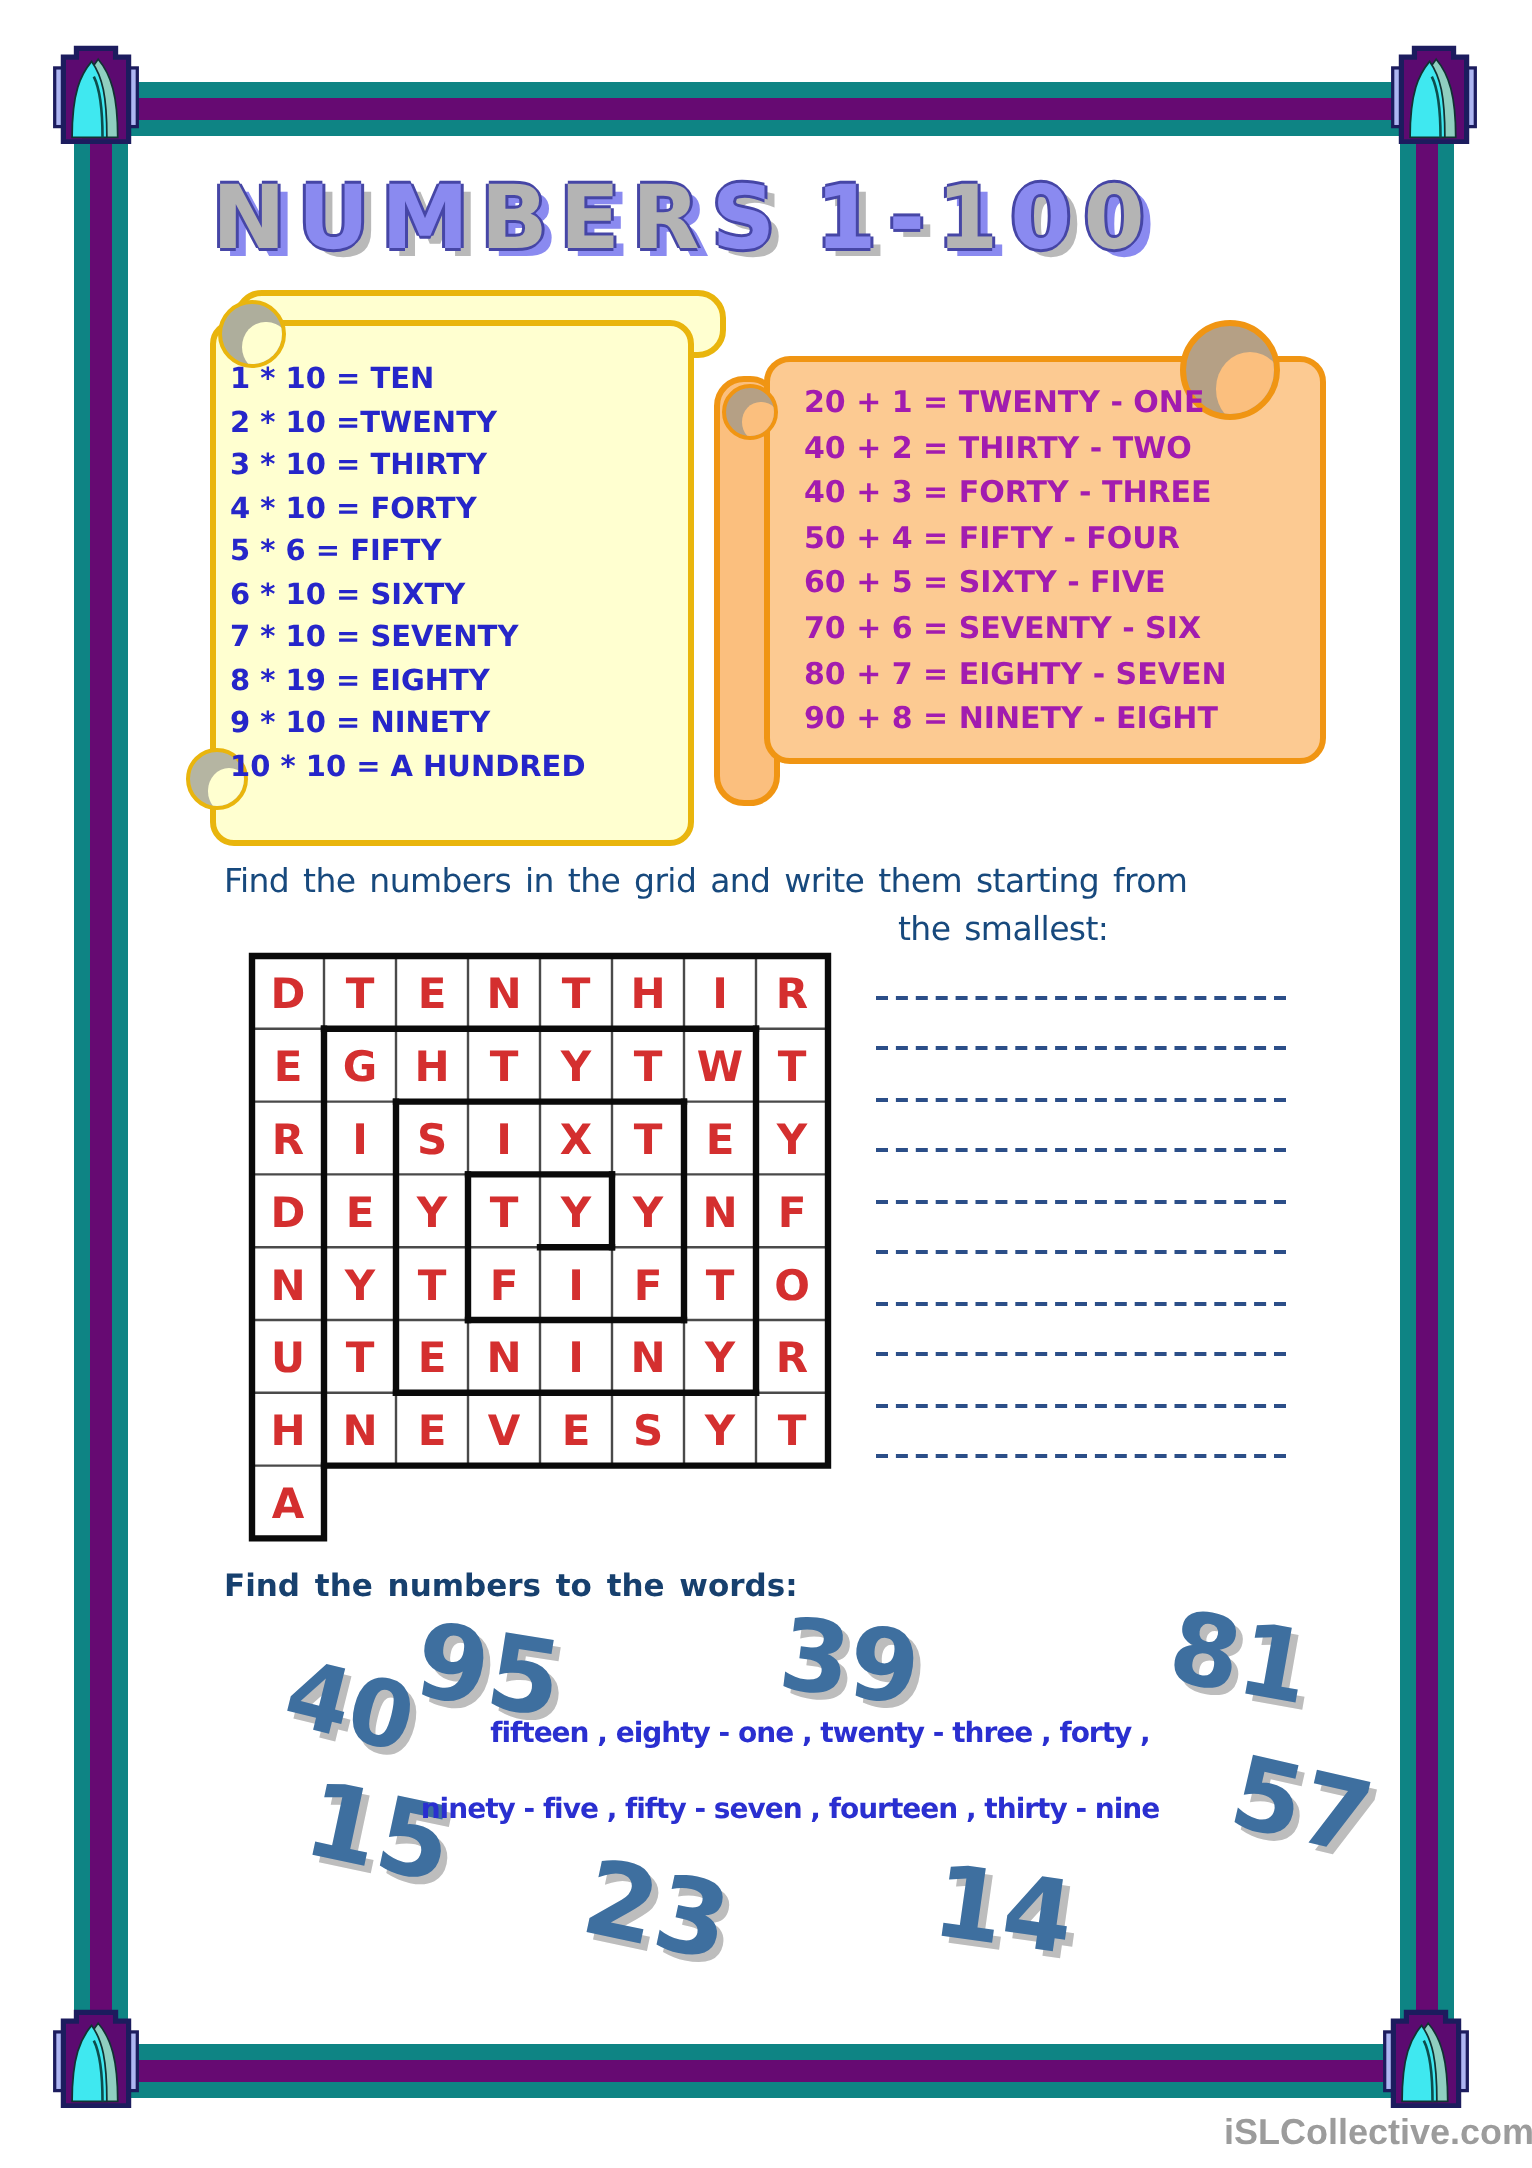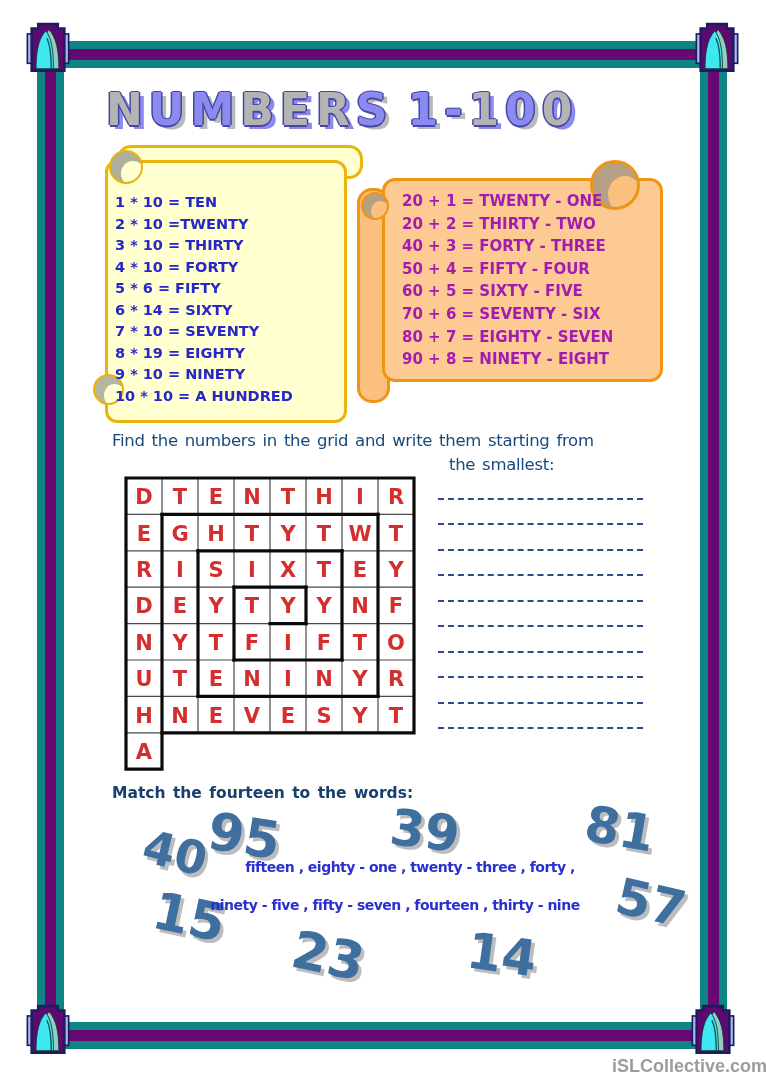--- a/index.html
+++ b/index.html
@@ -34,21 +34,21 @@
   .curl::after{content:'';position:absolute;border-radius:50%;width:78%;height:84%;right:-12%;bottom:-14%;}
   .ys-curl1{left:14px;top:10px;width:30px;height:30px;background:#aeae9c;border:2.5px solid #e9b50d;}
   .ys-curl1::after{background:#ffffd0;}
   .ys-curl2{left:-2px;top:234px;width:27px;height:27px;background:#b5b5a2;border:2.5px solid #e9b50d;}
   .ys-curl2::after{background:#ffffd0;}
   .os-curl-tr{left:238px;top:2px;width:44px;height:44px;background:#b5a085;border:3px solid #f09513;}
   .os-curl-tr::after{background:#fbbf7e;}
   .os-curl-tl{left:9px;top:34px;width:24px;height:24px;background:#b5a085;border:2px solid #f09513;}
   .os-curl-tl::after{background:#fbbf7e;}
   .slines{position:absolute;font-weight:bold;white-space:pre;}
-  .ys-lines{left:20px;top:40px;font-size:14.5px;line-height:21.5px;color:#2626c9;margin-top:12px;}
+  .ys-lines{left:20px;top:40px;font-size:14.5px;line-height:21.5px;color:#2626c9;}
   .os-lines{left:50px;top:32px;font-size:15px;line-height:22.6px;color:#a21caf;}
 
   
   .instr{position:absolute;font-weight:normal;color:#17497d;font-size:16.5px;letter-spacing:-0.3px;word-spacing:2px;white-space:nowrap;}
   .answer-lines{position:absolute;left:438px;top:474px;width:205px;}
   .answer-line{height:25.5px;border-bottom:2px dashed #2b4e88;box-sizing:border-box;}
   .gridsvg{position:absolute;left:123px;top:475px;}
 
   
   .match-head{position:absolute;left:112px;top:784px;font-weight:bold;color:#17406e;font-size:15.5px;word-spacing:2px;white-space:nowrap;}
@@ -104,29 +104,29 @@
         <path d="M19,15 C22,21 23,30 23,43" stroke="#0d4d4d" stroke-width="1.2" fill="none"></path>
       </svg></div>
 
   <div class="title"><span class="tl tl-gray">N</span><span class="tl tl-blue">U</span><span class="tl tl-blue">M</span><span class="tl tl-gray">B</span><span class="tl tl-gray">E</span><span class="tl tl-gray">R</span><span class="tl tl-blue">S</span><span class="tl-sp"></span><span class="tl tl-blue">1</span><span class="tl tl-blue">-</span><span class="tl tl-gray">1</span><span class="tl tl-blue">0</span><span class="tl tl-gray">0</span></div>
 
   <div class="scroll" style="left:95px;top:140px;width:270px;height:285px;">
     <div class="ys-tube"></div>
     <div class="ys-body"></div>
     <div class="curl ys-curl1"></div>
     <div class="curl ys-curl2"></div>
-    <div class="slines ys-lines"><div>1 * 10 = TEN</div><div>2 * 10 =TWENTY</div><div>3 * 10 = THIRTY</div><div>4 * 10 = FORTY</div><div>5 * 6 = FIFTY</div><div>6 * 14 = SIXTY</div><div>7 * 10 = SEVENTY</div><div>8 * 19 = EIGHTY</div><div>9 * 10 = NINETY</div><div>10 * 10 = A HUNDRED</div></div>
+    <div class="slines ys-lines"><div>1 * 10 = TEN</div><div>2 * 10 =TWENTY</div><div>3 * 10 = THIRTY</div><div>4 * 10 = FORTY</div><div>5 * 6 = FIFTY</div><div>6 * 10 = SIXTY</div><div>7 * 10 = SEVENTY</div><div>8 * 19 = EIGHTY</div><div>9 * 10 = NINETY</div><div>10 * 10 = A HUNDRED</div></div>
   </div>
 
   <div class="scroll" style="left:352px;top:158px;width:315px;height:250px;">
     <div class="os-roll"></div>
     <div class="os-body"></div>
     <div class="curl os-curl-tr"></div>
     <div class="curl os-curl-tl"></div>
-    <div class="slines os-lines"><div>20 + 1 = TWENTY - ONE</div><div>20 + 2 = THIRTY - TWO</div><div>40 + 3 = FORTY - THREE</div><div>50 + 4 = FIFTY - FOUR</div><div>60 + 5 = SIXTY - FIVE</div><div>70 + 6 = SEVENTY - SIX</div><div>80 + 7 = EIGHTY - SEVEN</div><div>90 + 8 = NINETY - EIGHT</div></div>
+    <div class="slines os-lines"><div>20 + 1 = TWENTY - ONE</div><div>40 + 2 = THIRTY - TWO</div><div>40 + 3 = FORTY - THREE</div><div>50 + 4 = FIFTY - FOUR</div><div>60 + 5 = SIXTY - FIVE</div><div>70 + 6 = SEVENTY - SIX</div><div>80 + 7 = EIGHTY - SEVEN</div><div>90 + 8 = NINETY - EIGHT</div></div>
   </div>
 
   <div class="instr" style="left:112px;top:431px;">Find the numbers in the grid and write them starting from</div>
   <div class="instr" style="left:437px;top:455px;margin-left:12px;">the smallest:</div>
 
   <div class="gridsvg"><svg width="294" height="298" viewBox="-3 -3 294 298">
         <line x1="0" y1="0" x2="0" y2="254.79999999999998" stroke="#4a4a4a" stroke-width="1.2" stroke-linecap="square"></line>
         <line x1="36" y1="0" x2="36" y2="254.79999999999998" stroke="#4a4a4a" stroke-width="1.2" stroke-linecap="square"></line>
         <line x1="72" y1="0" x2="72" y2="254.79999999999998" stroke="#4a4a4a" stroke-width="1.2" stroke-linecap="square"></line>
         <line x1="108" y1="0" x2="108" y2="254.79999999999998" stroke="#4a4a4a" stroke-width="1.2" stroke-linecap="square"></line>
@@ -221,21 +221,21 @@
       <div class="answer-line"></div>
       <div class="answer-line"></div>
       <div class="answer-line"></div>
       <div class="answer-line"></div>
       <div class="answer-line"></div>
       <div class="answer-line"></div>
       <div class="answer-line"></div>
       <div class="answer-line"></div>
     </div>
 
-  <div class="match-head">Match the fourteen to the words:</div>
+  <div class="match-head">Find the numbers to the words:</div>
   <div>
       <span class="mnum" style="left: 143px; top: 830px; font-size: 46px; transform: rotate(14deg);">40</span>
       <span class="mnum" style="left: 208px; top: 810px; font-size: 52px; transform: rotate(9deg);">95</span>
       <span class="mnum" style="left: 390px; top: 806px; font-size: 50px; transform: rotate(7deg);">39</span>
       <span class="mnum" style="left: 585px; top: 804px; font-size: 50px; transform: rotate(10deg);">81</span>
       <span class="mnum" style="left: 153px; top: 891px; font-size: 52px; transform: rotate(12deg);">15</span>
       <span class="mnum" style="left: 616px; top: 878px; font-size: 50px; transform: rotate(13deg);">57</span>
       <span class="mnum" style="left: 292px; top: 930px; font-size: 52px; transform: rotate(12deg);">23</span>
       <span class="mnum" style="left: 467px; top: 930px; font-size: 50px; transform: rotate(8deg);">14</span>
     </div>

